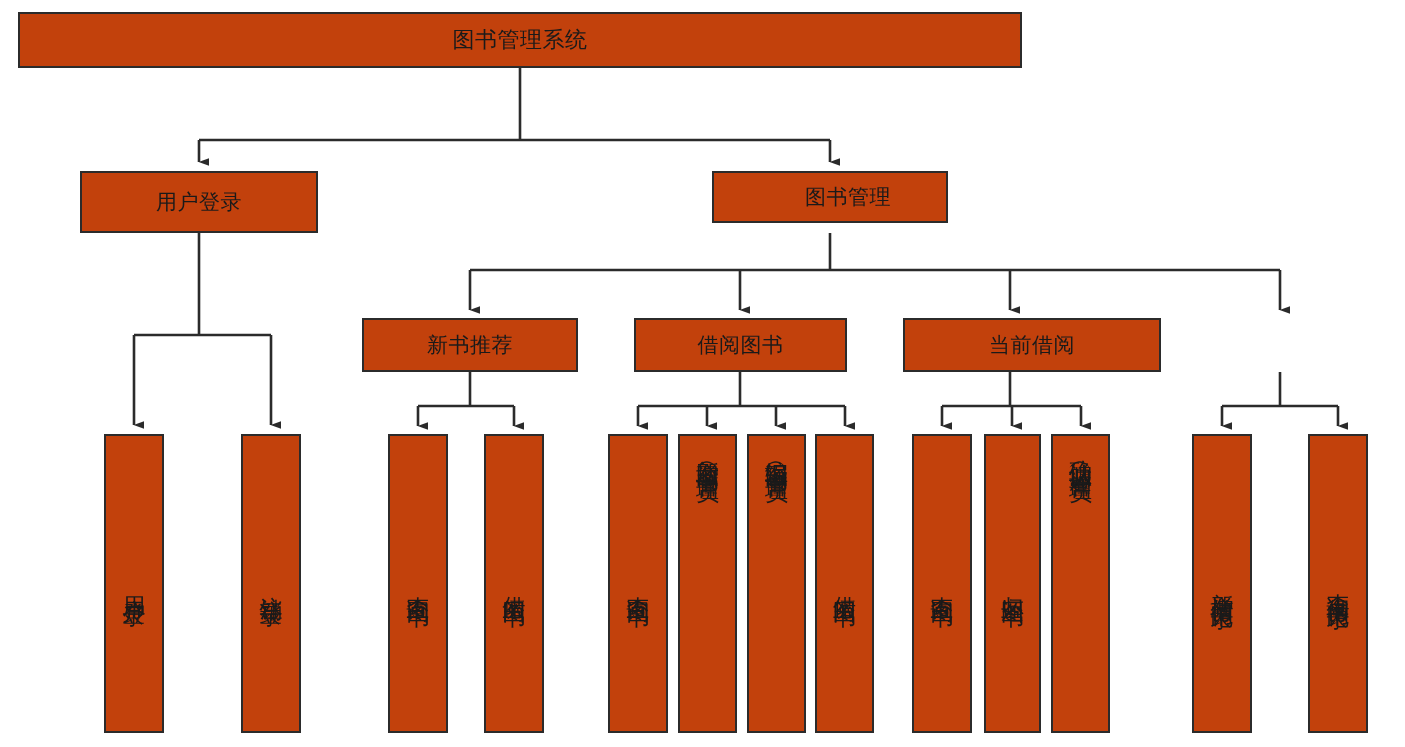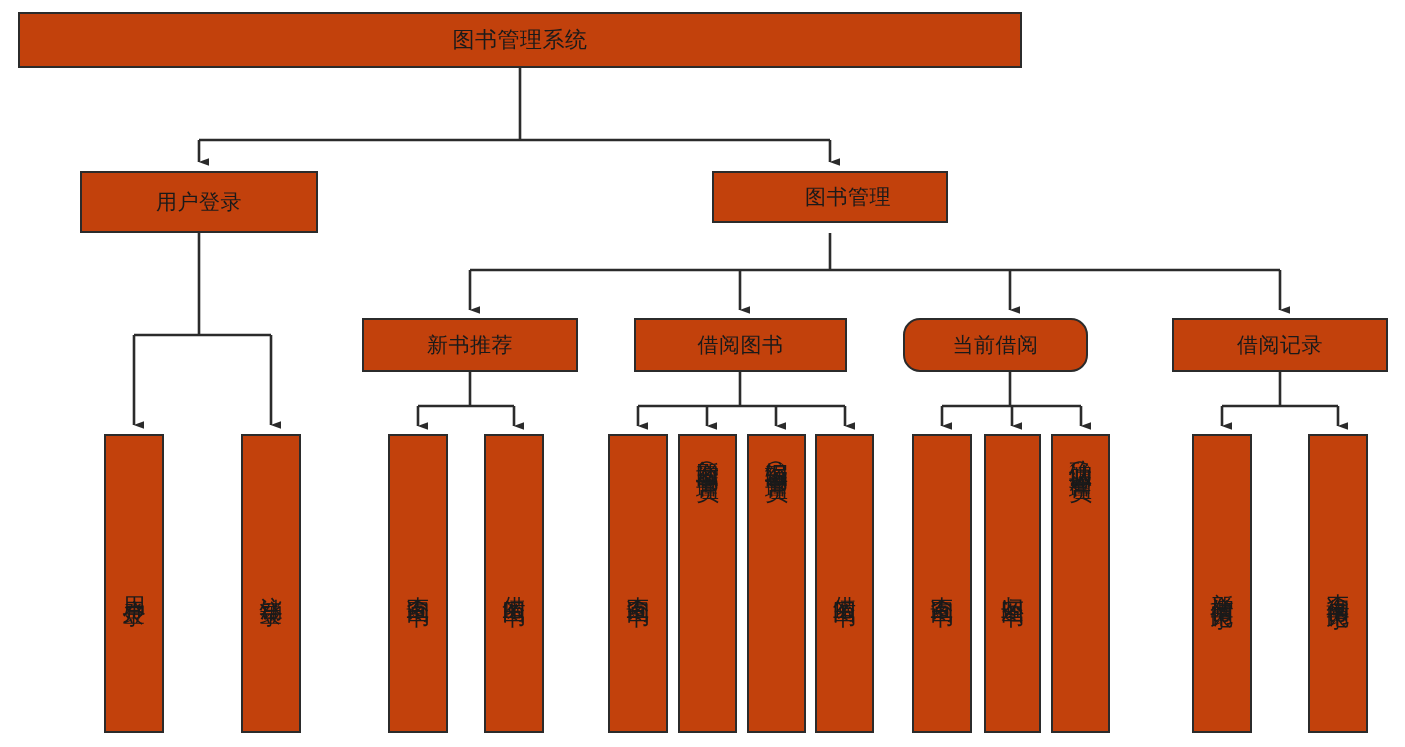--- a/index.html
+++ b/index.html
@@ -151,25 +151,22 @@
   <div class="node horiz" style="left: 712px; top: 171px; width: 236px; height: 52px; border-color: rgb(43, 43, 43); color: rgb(26, 26, 26); padding-left: 36px;">
     <span class="label">图书管理</span>
   </div>
 
   <div class="node horiz" style="left: 362px; top: 318px; width: 216px; height: 54px; border-color: rgb(43, 43, 43); color: rgb(26, 26, 26); font-family: Liberation Serif, serif;">
     <span class="label">新书推荐</span>
   </div>
   <div class="node horiz" style="left: 634px; top: 318px; width: 213px; height: 54px; border-color: rgb(43, 43, 43); color: rgb(26, 26, 26);">
     <span class="label">借阅图书</span>
   </div>
-  <div class="node horiz" style="left: 903px; top: 318px; width: 185px; height: 54px; border-color: rgb(43, 43, 43); color: rgb(26, 26, 26); border-radius: 17px;">
+  <div class="node horiz" style="left: 903px; top: 318px; width: 258px; height: 54px; border-color: rgb(43, 43, 43); color: rgb(26, 26, 26);">
     <span class="label">当前借阅</span>
-  </div>
-  <div class="node horiz" style="left: 1172px; top: 318px; width: 216px; height: 54px; border-color: rgb(43, 43, 43); color: rgb(26, 26, 26);">
-    <span class="label">借阅记录</span>
   </div>
 
   <div class="node vert centered" style="left: 104px; top: 434px; width: 60px; height: 299px; border-color: rgb(43, 43, 43); color: rgb(26, 26, 26);">
     <span class="label">用户登录</span>
   </div>
   <div class="node vert centered" style="left: 241px; top: 434px; width: 60px; height: 299px; border-color: rgb(43, 43, 43); color: rgb(26, 26, 26);">
     <span class="label">注销登录</span>
   </div>
   <div class="node vert centered" style="left: 388px; top: 434px; width: 60px; height: 299px; border-color: rgb(43, 43, 43); color: rgb(26, 26, 26);">
     <span class="label">查询图书</span>

